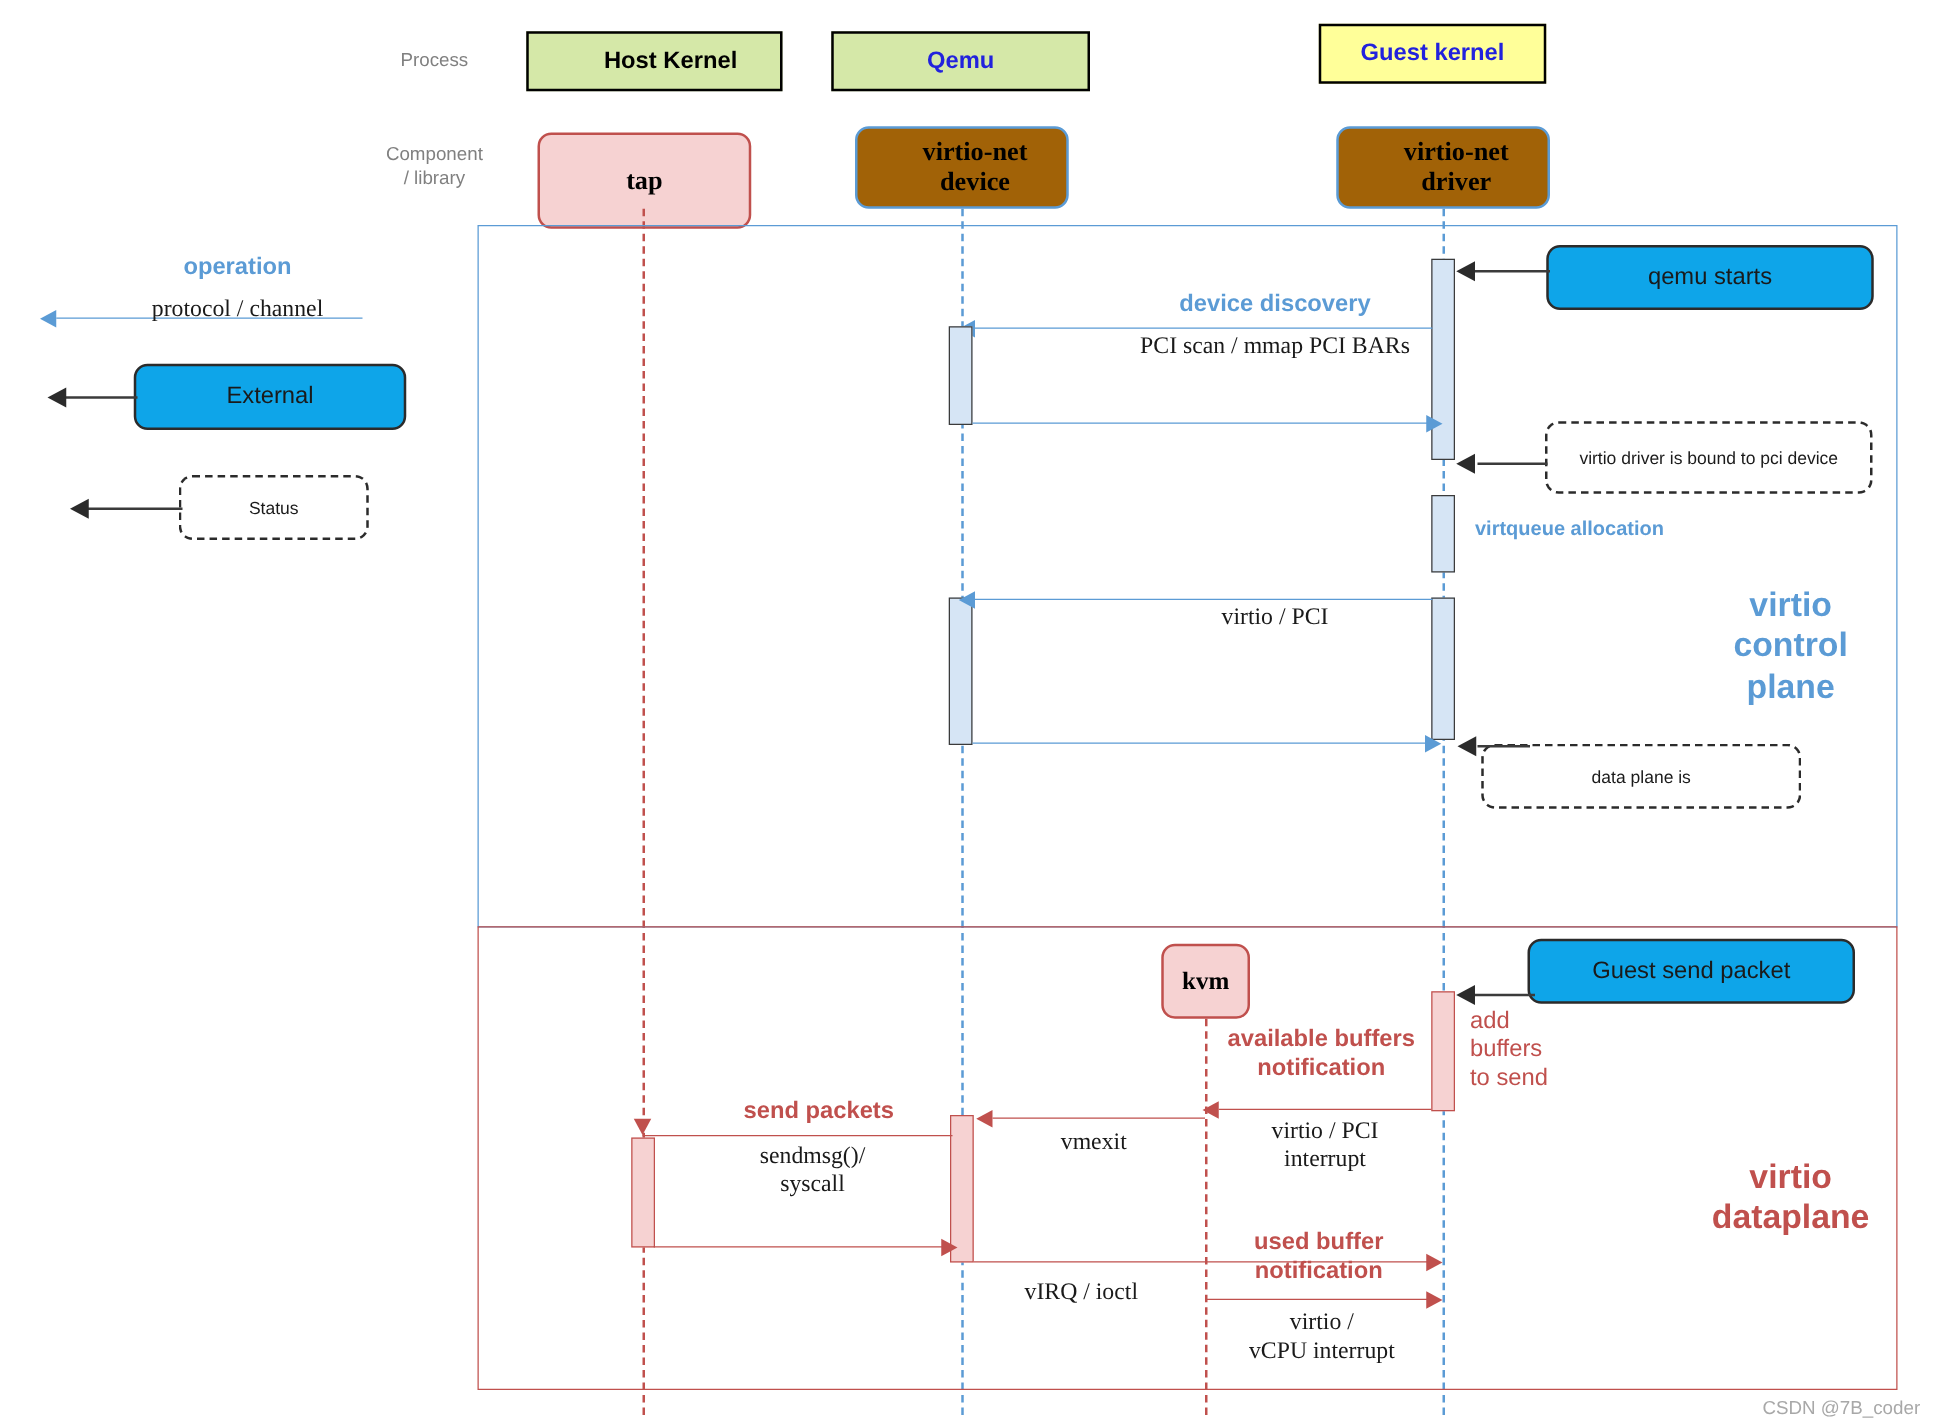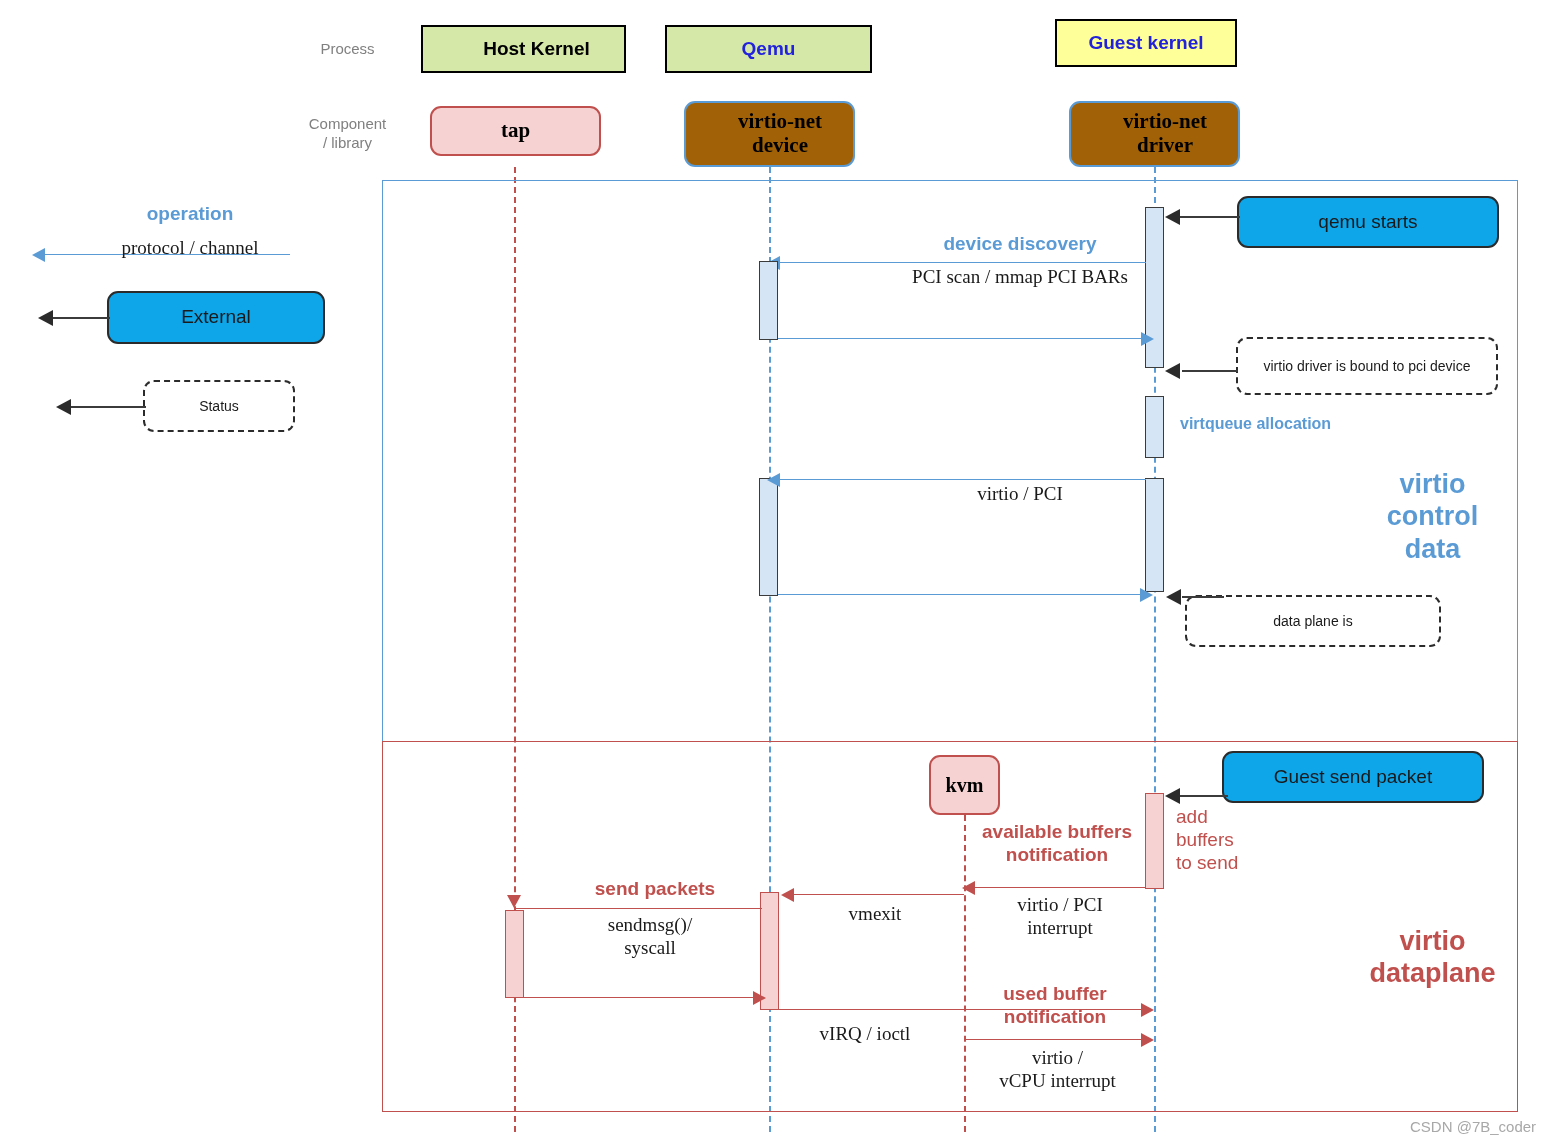--- a/index.html
+++ b/index.html
@@ -82,21 +82,21 @@
     <div>Component</div>
     <div>/ library</div>
   </div>
 
   <div class="abs proc-box proc-green ctr" style="left:421px;top:25px;width:205px;height:48px;padding-left:26px;">Host Kernel</div>
 
   <div class="abs proc-box proc-green blue-txt ctr" style="left:665px;top:25px;width:207px;height:48px;">Qemu</div>
 
   <div class="abs proc-box proc-yellow ctr" style="left:1055px;top:19px;width:182px;height:48px;">Guest kernel</div>
 
-  <div class="abs comp-box comp-red ctr" style="left:430px;top:106px;width:171px;height:50px;">tap</div>
+  <div class="abs comp-box comp-red ctr" style="left:430px;top:106px;width:171px;height:77px;">tap</div>
 
   <div class="abs comp-box comp-blue ctr" style="left:684px;top:101px;width:171px;height:66px;flex-direction:column;">
     <div>virtio-net</div>
     <div>device</div>
   </div>
 
   <div class="abs comp-box comp-blue ctr" style="left:1069px;top:101px;width:171px;height:66px;flex-direction:column;">
     <div>virtio-net</div>
     <div>driver</div>
   </div>
@@ -108,21 +108,21 @@
   <div class="abs lifeline ll-blue" style="left:1154px;top:167px;height:965px;"></div>
   <div class="abs lifeline ll-red" style="left:964px;top:815px;height:317px;"></div>
 
   <div class="abs frame frame-blue" style="left:382px;top:180px;width:1136px;height:562px;"></div>
 
   <div class="abs frame frame-red" style="left:382px;top:741px;width:1136px;height:371px;"></div>
 
   <div class="abs plane-lbl plane-blue" style="left:1355px;top:468px;width:155px;">
     <div>virtio</div>
     <div>control</div>
-    <div>data</div>
+    <div>plane</div>
   </div>
 
   <div class="abs plane-lbl plane-red" style="left:1350px;top:925px;width:165px;">
     <div>virtio</div>
     <div>dataplane</div>
   </div>
 
   <div class="abs op" style="left:95px;top:202px;width:190px;">operation</div>
   <div class="abs hline c-blue" style="left:45px;top:254px;width:245px;"></div>
   <div class="abs ahead ah-left-blue" style="left:32px;top:248px;"></div>

